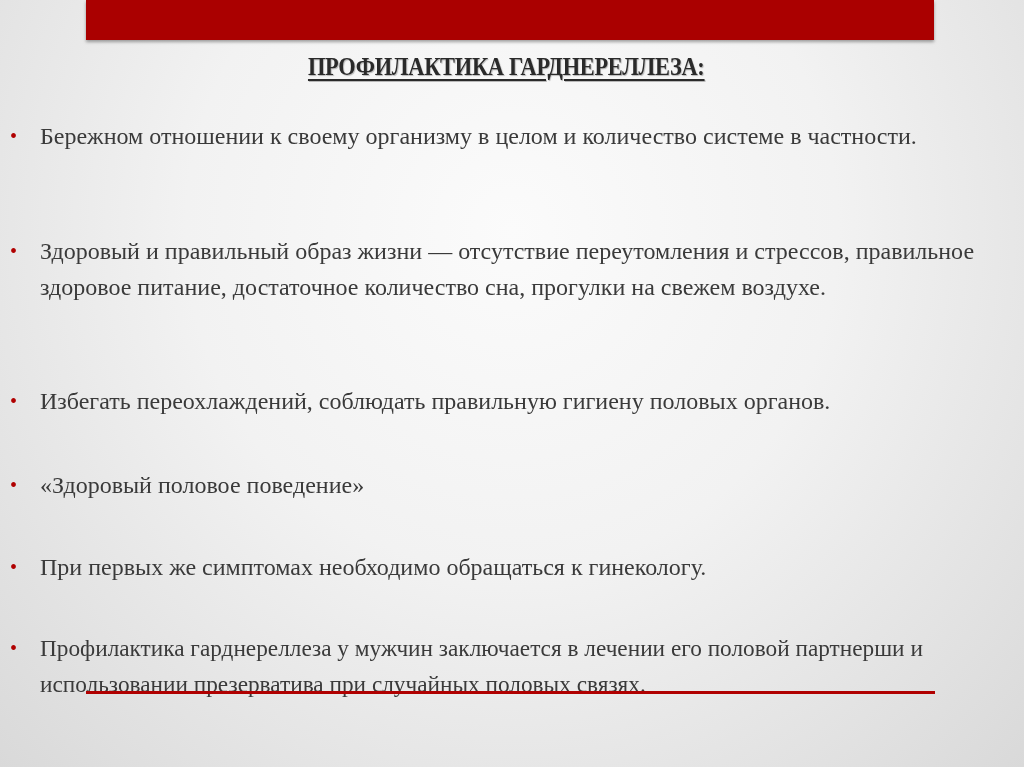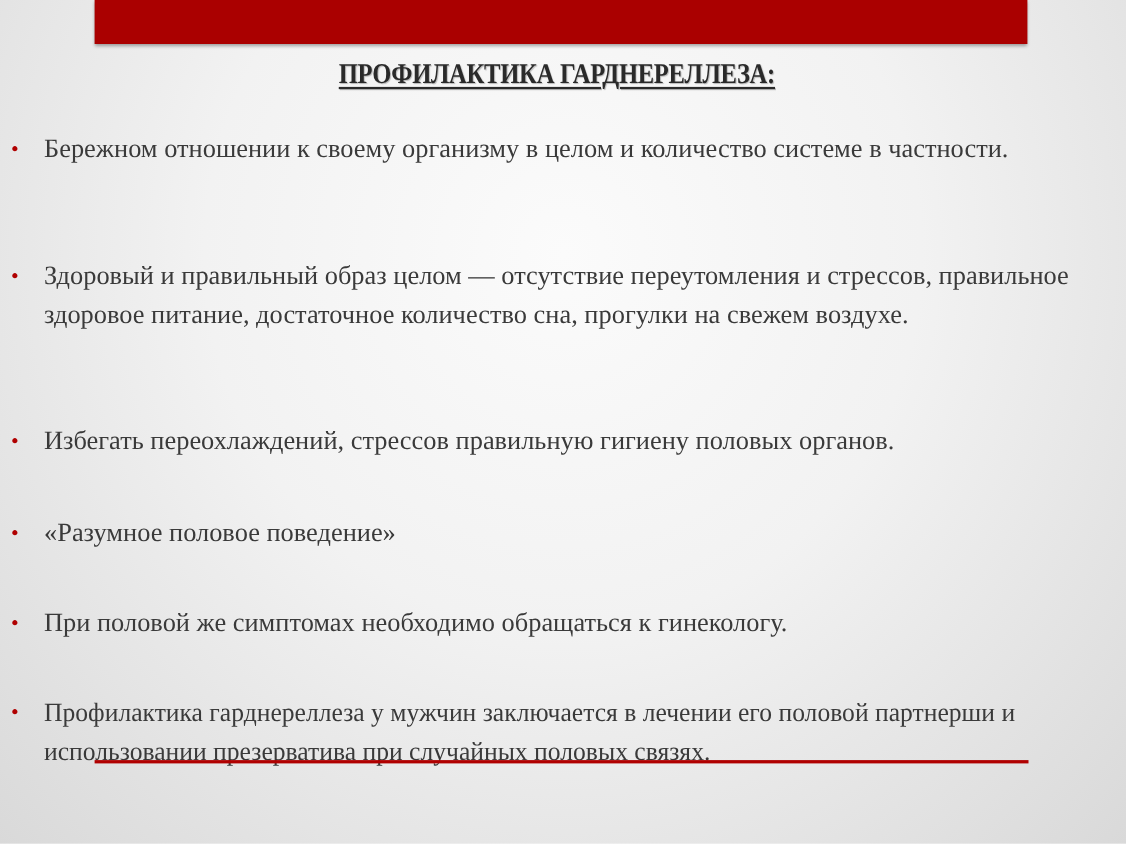--- a/index.html
+++ b/index.html
@@ -47,32 +47,32 @@
 <div class="top-bar"></div>
 
 <div class="title">ПРОФИЛАКТИКА ГАРДНЕРЕЛЛЕЗА:</div>
 
 <div class="bullet b1">
   <span class="dot">•</span>
   <span class="text">Бережном отношении к своему организму в целом и количество системе в частности.</span>
 </div>
 <div class="bullet b2">
   <span class="dot">•</span>
-  <span class="text">Здоровый и правильный образ целом — отсутствие переутомления и стрессов, правильное здоровое питание, достаточное количество сна, прогулки на свежем воздухе.</span>
+  <span class="text">Здоровый и правильный образ жизни — отсутствие переутомления и стрессов, правильное здоровое питание, достаточное количество сна, прогулки на свежем воздухе.</span>
 </div>
 <div class="bullet b3">
   <span class="dot">•</span>
-  <span class="text">Избегать переохлаждений, стрессов правильную гигиену половых органов.</span>
+  <span class="text">Избегать переохлаждений, соблюдать правильную гигиену половых органов.</span>
 </div>
 <div class="bullet b4">
   <span class="dot">•</span>
-  <span class="text">«Разумное половое поведение»</span>
+  <span class="text">«Здоровый половое поведение»</span>
 </div>
 <div class="bullet b5">
   <span class="dot">•</span>
-  <span class="text">При половой же симптомах необходимо обращаться к гинекологу.</span>
+  <span class="text">При первых же симптомах необходимо обращаться к гинекологу.</span>
 </div>
 <div class="bullet b6">
   <span class="dot">•</span>
   <span class="text">Профилактика гарднереллеза у мужчин заключается в лечении его половой партнерши и использовании презерватива при случайных половых связях.</span>
 </div>
 
 <div class="red-underline"></div>
 
 </body></html>

